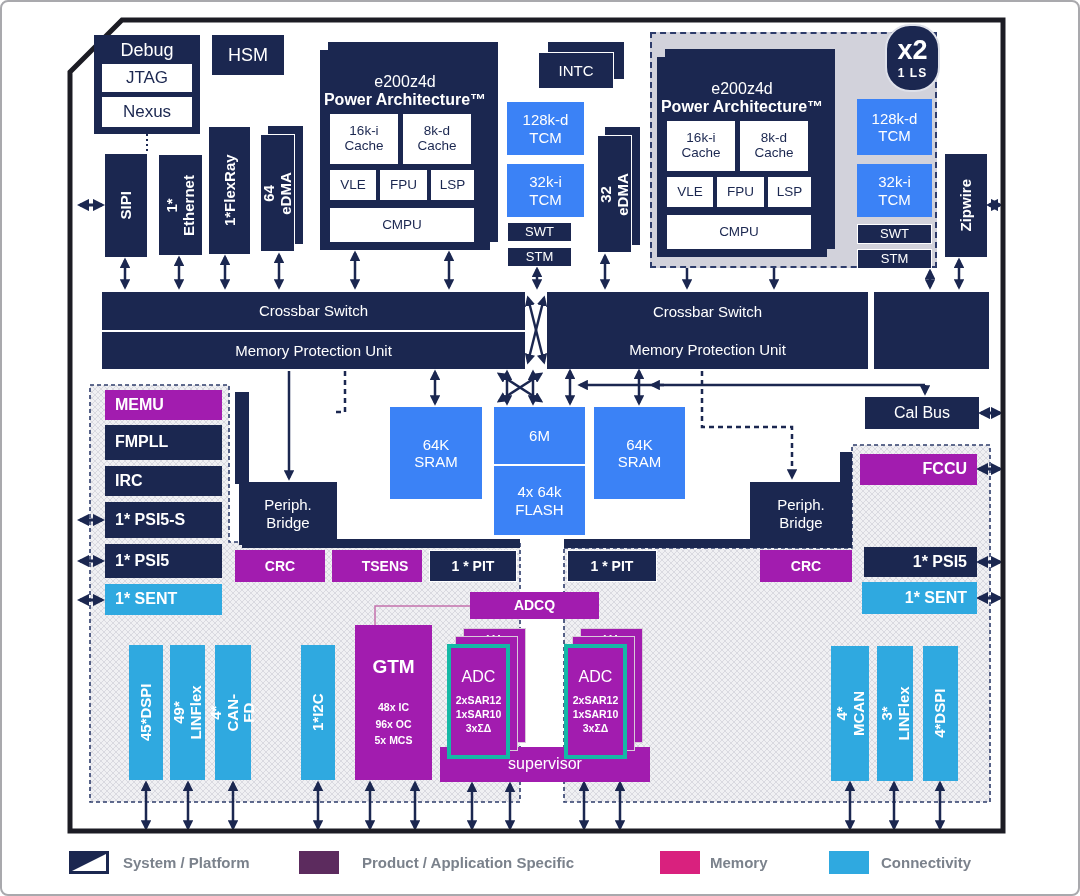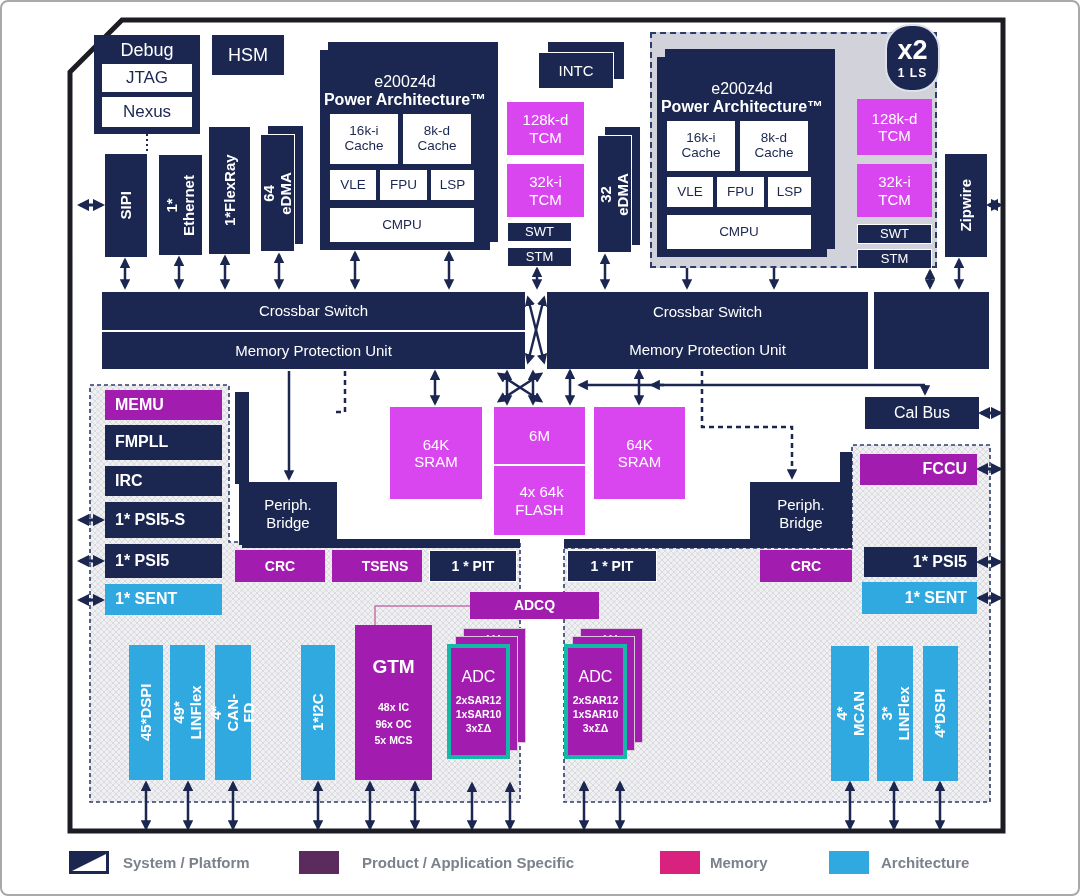--- a/index.html
+++ b/index.html
@@ -3,36 +3,36 @@
 <meta charset="utf-8">
 <style>
   html,body{margin:0;padding:0;background:#fff;}
   #stage{position:relative;width:1076px;height:892px;margin:0;background:#fff;
          border:2px solid #a9a9ad;border-radius:8px;overflow:hidden;
          font-family:"Liberation Sans", sans-serif;}
   svg.layer{position:absolute;left:0;top:0;width:1080px;height:896px;}
   .b{position:absolute;box-sizing:border-box;color:#fff;display:flex;align-items:center;
      justify-content:center;text-align:center;font-size:15px;line-height:1.15;}
   .navy{background:#1b2750;} .purple{background:#a21caf;}
-  .mag{background:#d946ef;}  .cyan{background:#2fa9e0;}
+  .mag{background:#3b82f6;}  .cyan{background:#2fa9e0;}
   .pre{white-space:pre-line;}
   .v span{transform:rotate(-90deg);white-space:pre-line;font-weight:bold;font-size:15px;
           line-height:1.1;display:inline-block;text-align:center;}
   .la{justify-content:flex-start;padding-left:10px;font-weight:bold;font-size:16px;}
   .ra{justify-content:flex-end;padding-right:10px;font-weight:bold;font-size:16px;}
   .wb{position:absolute;box-sizing:border-box;background:#fff;color:#1b2750;display:flex;
       align-items:center;justify-content:center;text-align:center;font-size:13.5px;line-height:1.1;}
   .outline{border:1.5px solid #fff;font-size:13px;}
   .greybox{position:absolute;box-sizing:border-box;background:#d2d2db;border:2px dashed #2e3c6b;}
   .corebox .arch{position:absolute;top:7px;left:0;width:100%;font-size:16px;font-weight:bold;margin-top:34px;}
   .corebox .model{position:absolute;top:23px;left:0;width:100%;font-size:16px;}
   .xbar{flex-direction:column;padding:0;}
   .xbar .row{flex:1;display:flex;align-items:center;justify-content:center;width:100%;}
   .xbar .row.div{border-bottom:2px solid #fff;}
-  .flash{flex-direction:column;padding:0;text-align:right;}
+  .flash{flex-direction:column;padding:0;}
   .flash .fs{height:57px;display:flex;align-items:center;justify-content:center;width:100%;
              border-bottom:2px solid #fff;}
   .flash .fc{flex:1;display:flex;align-items:center;justify-content:center;width:100%;white-space:pre-line;}
   .badge{border-radius:10px;border:2px solid #dfe1ea;flex-direction:column;line-height:1;}
   .badge .x2{font-size:27px;font-weight:bold;}
   .badge .ls{font-size:12px;font-weight:bold;letter-spacing:1px;margin-top:3px;}
   .gtm{flex-direction:column;}
   .gtm .t{font-size:19px;font-weight:bold;margin-bottom:21px;}
   .gtm .d{font-size:10.5px;font-weight:bold;line-height:1.6;white-space:pre-line;}
   .adcmain{flex-direction:column;border:4px solid #14b8a6;}
@@ -326,20 +326,23 @@
   <div class="b cyan ra" style="left:860px;top:580px;width:115px;height:32px;">
       <span>1* SENT</span>
     </div>
 
   <div class="b purple gtm" style="left:353px;top:623px;width:77px;height:155px;">
     <span class="t">GTM</span>
     <span class="d">48x IC
 96x OC
 5x MCS</span>
   </div>
+  <div class="b purple" style="left:438px;top:745px;width:210px;height:35px;font-size:16px;">
+      <span>supervisor</span>
+    </div>
   <div class="b purple adcback" style="left:461px;top:626px;width:63px;height:115px;">
       <span>...</span>
     </div>
   <div class="b purple adcback" style="left:453px;top:634px;width:63px;height:115px;"></div>
   <div class="b purple adcmain" style="left:445px;top:642px;width:63px;height:115px;">
     <span class="t">ADC</span>
     <span class="d">2xSAR12
 1xSAR10
 3xΣΔ</span>
   </div>
@@ -378,15 +381,15 @@
 
   <div class="sw sw-sys" style="left:67px;top:849px;">
       <span class="tri"></span>
     </div>
   <div class="leg-txt" style="left:121px;top:849px;">System / Platform</div>
   <div class="sw" style="left:297px;top:849px;background:#5c2b5e;"></div>
   <div class="leg-txt" style="left:360px;top:849px;">Product / Application Specific</div>
   <div class="sw" style="left:658px;top:849px;background:#d9217e;"></div>
   <div class="leg-txt" style="left:708px;top:849px;">Memory</div>
   <div class="sw" style="left:827px;top:849px;background:#2fa9e0;"></div>
-  <div class="leg-txt" style="left:879px;top:849px;">Architecture</div>
+  <div class="leg-txt" style="left:879px;top:849px;">Connectivity</div>
 
 </div>
 
 </body></html>

